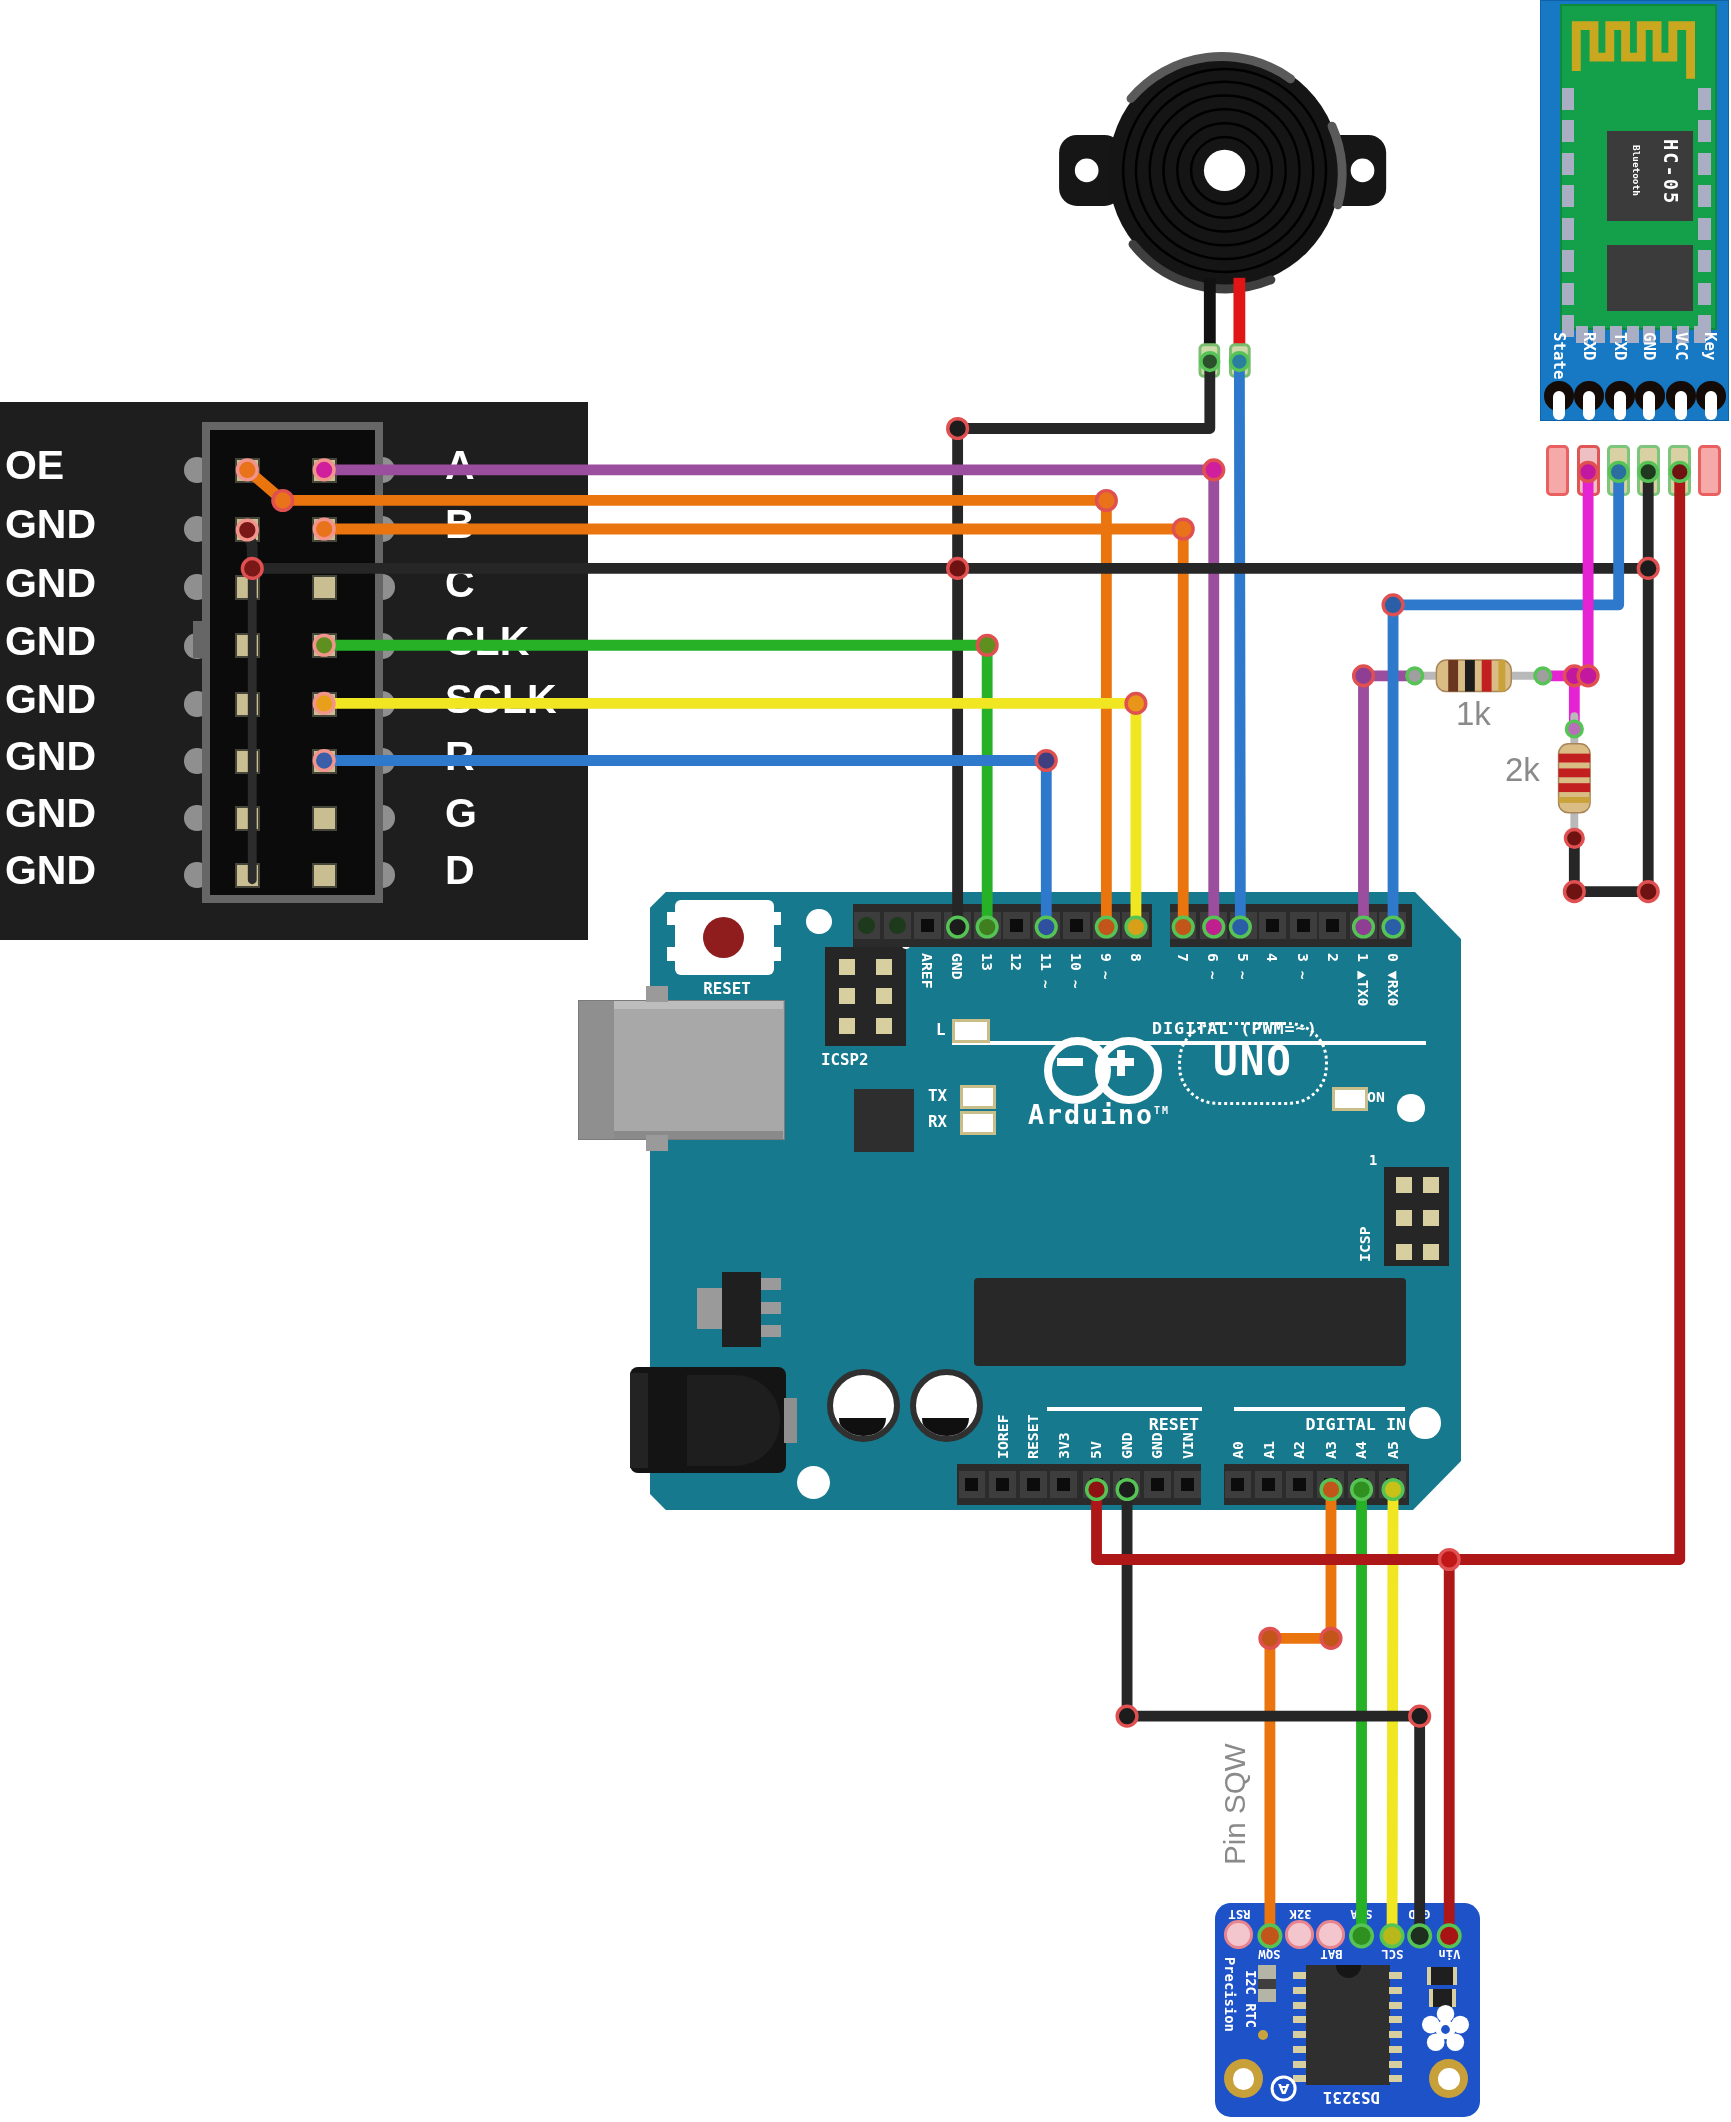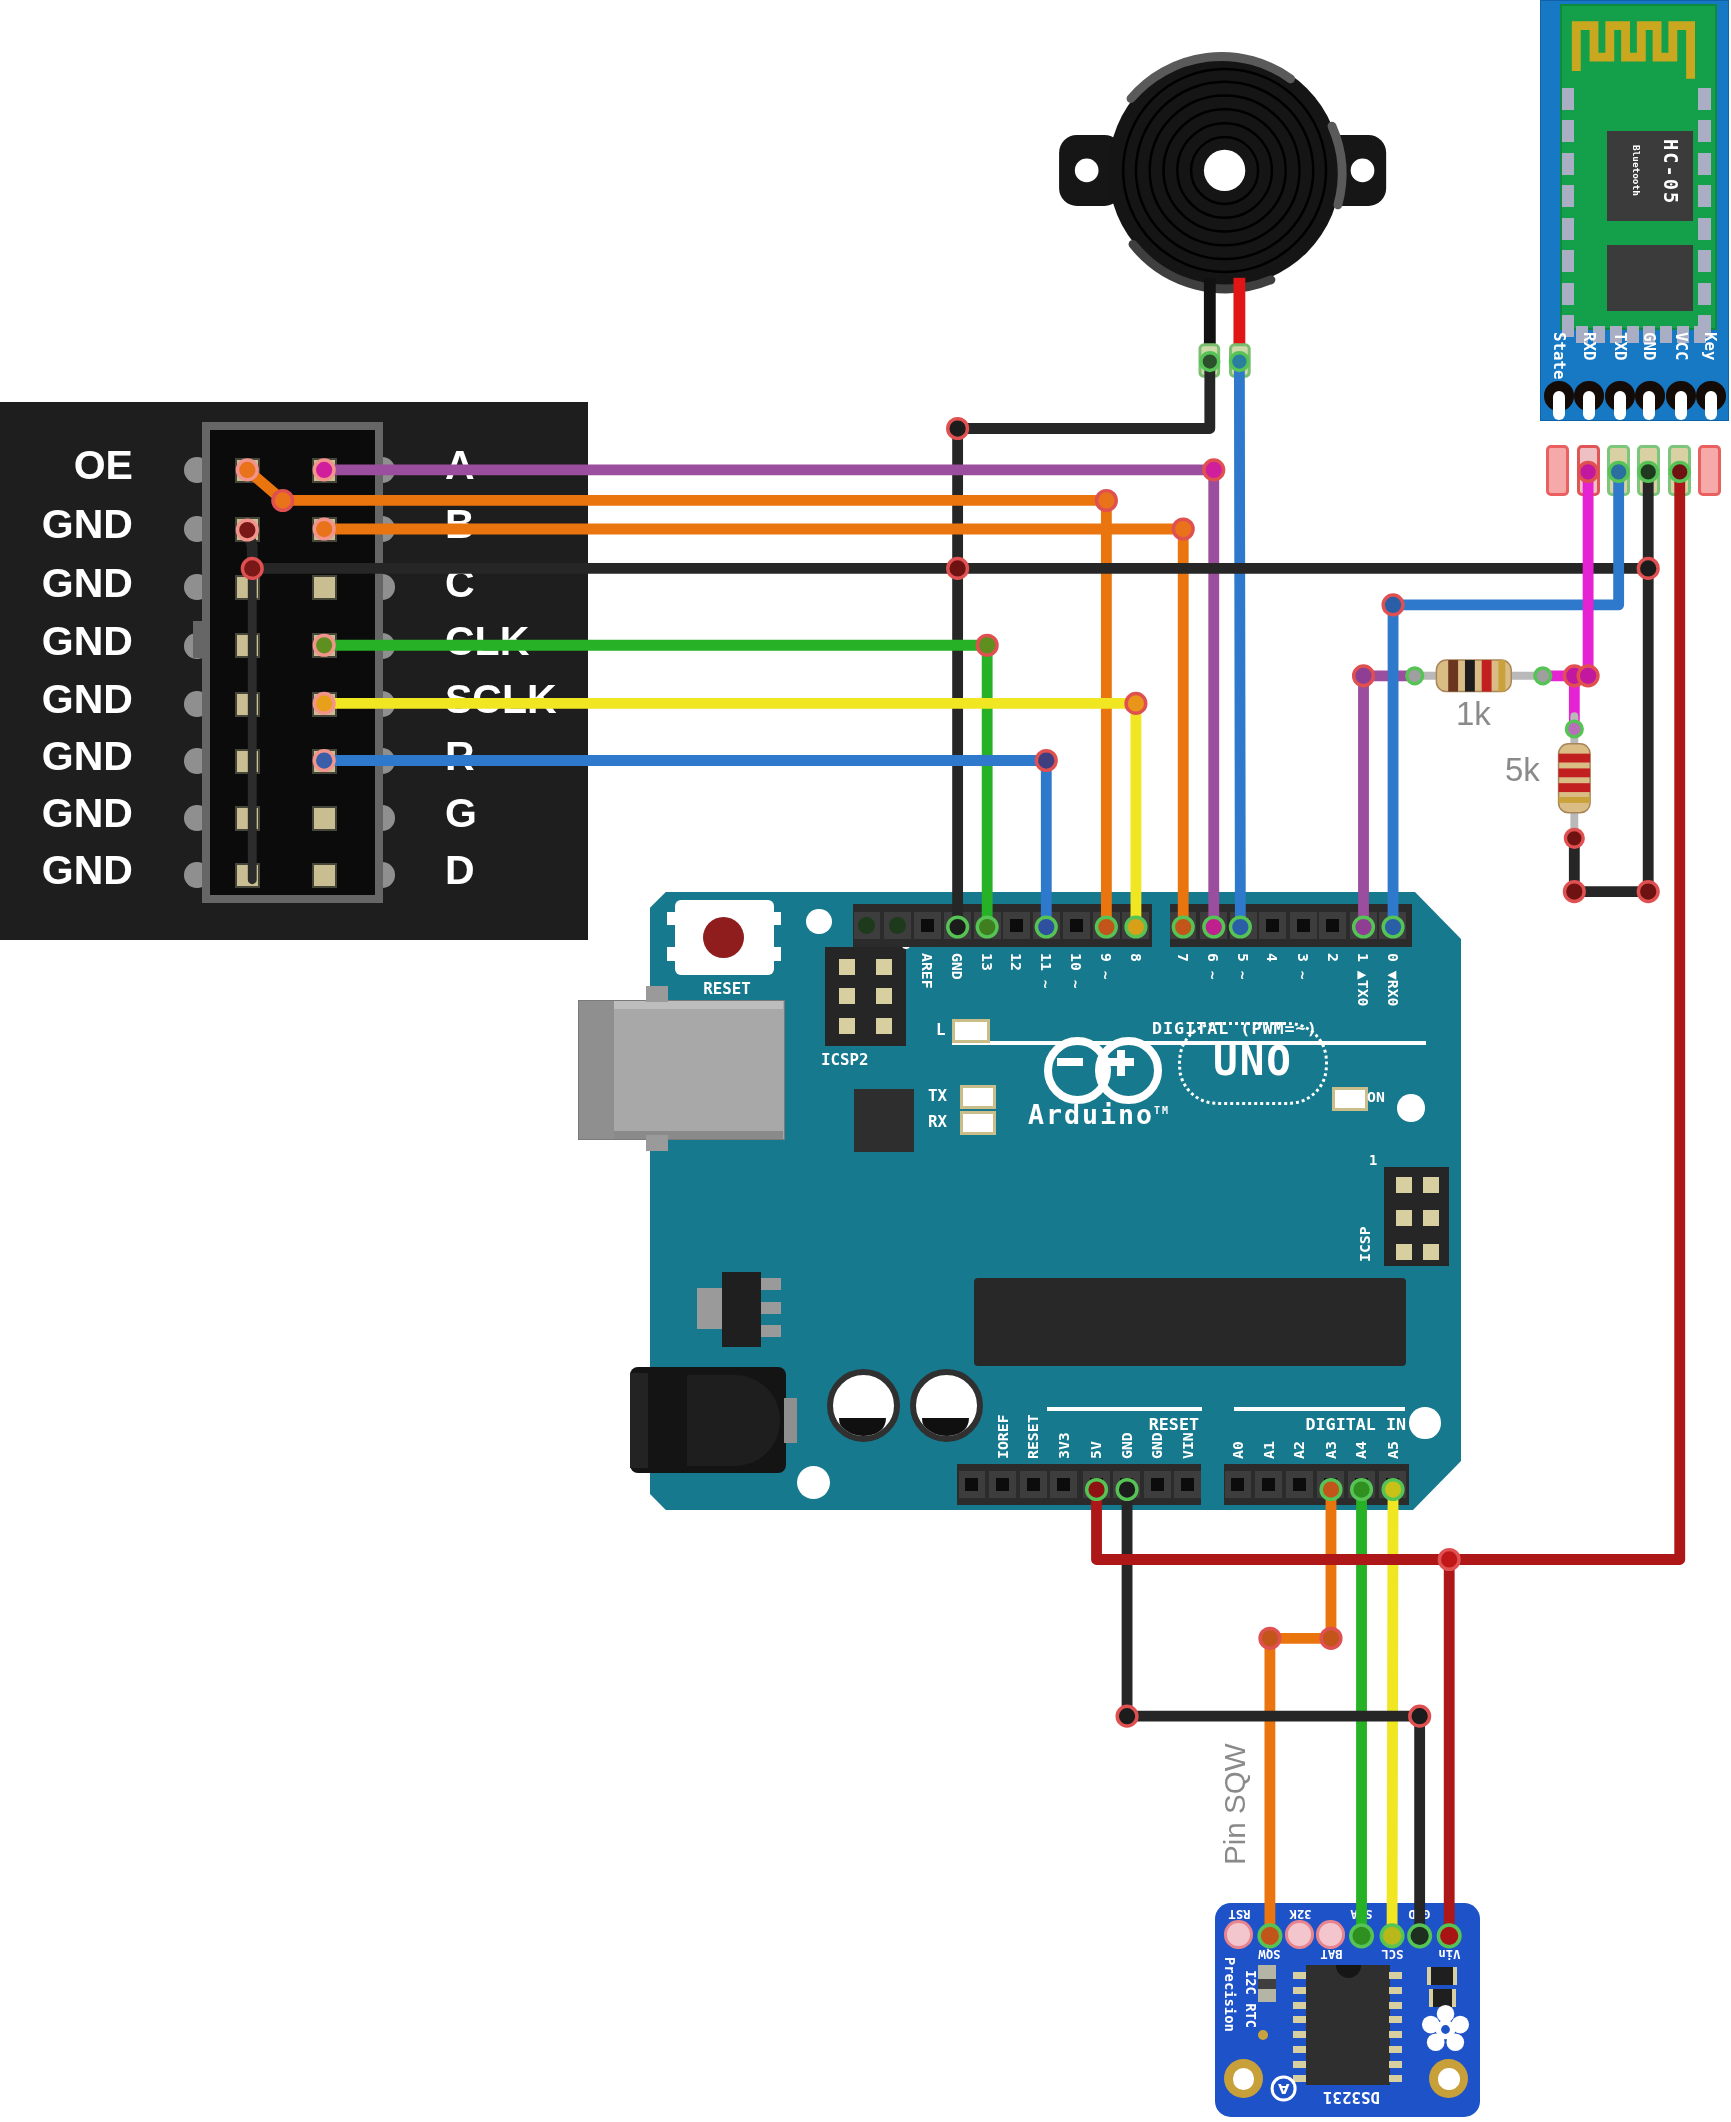--- a/index.html
+++ b/index.html
@@ -1,21 +1,21 @@
 <!DOCTYPE html>
 <html><head>
 <meta charset="utf-8">
 <style>
   html,body{margin:0;padding:0;background:#fff;}
   #stage{position:relative;width:1732px;height:2123px;background:#ffffff;overflow:hidden;
          font-family:"DejaVu Sans", sans-serif;}
   .abs{position:absolute;}
   
   #matrix-panel{left:0;top:402px;width:588px;height:538px;background:#1e1e1e;}
-  .mx-label-l{width:128px;text-align:right;color:#fff;font-weight:bold;font-size:41px;
+  .mx-label-l{width:128px;color:#fff;font-weight:bold;font-size:41px;
               font-family:"Liberation Sans","DejaVu Sans",sans-serif;filter:blur(0.4px);}
   .mx-label-r{width:148px;text-align:left;color:#fff;font-weight:bold;font-size:41px;
               font-family:"Liberation Sans","DejaVu Sans",sans-serif;filter:blur(0.4px);}
   .mx-pad{width:25.6px;height:25.6px;border-radius:50%;background:#8f8f8f;}
   #mx-shroud{left:202px;top:19.7px;width:165px;height:465px;background:#0b0b0b;border:8.9px solid #666;}
   .mx-pin{width:20.7px;height:20.7px;background:#c9bd92;border:2px solid #45453a;}
   #mx-notch{left:193px;top:219px;width:12.8px;height:37px;background:#666;}
   
   #arduino{left:650px;top:892px;width:811px;height:618px;background:#16798d;
     clip-path:polygon(15.8px 0,765px 0,811px 47px,811px 569px,763px 618px,15.8px 618px,0 602px,0 15.8px);}
@@ -478,21 +478,21 @@
           <circle cx="36" cy="39" r="9"></circle>
         <circle cx="16" cy="39" r="9"></circle>
           <circle cx="11" cy="21" r="9"></circle>
           <circle cx="26" cy="26" r="10"></circle>
       </g>
       <circle cx="26" cy="26" r="4.5" fill="#1e52c8"></circle>
     </svg>
   </div>
 
   <div class="abs note" style="left:1456px;top:695px;font-size:33px;">1k</div>
-  <div class="abs note" style="left:1505px;top:751px;font-size:33px;">5k</div>
+  <div class="abs note" style="left:1505px;top:751px;font-size:33px;">2k</div>
   <div class="abs note pinlab rotm90" style="left:1217px;top:1865px;width:138px;font-size:29.6px;height:35px;line-height:35px;">Pin SQW</div>
 
   <svg id="svg-overlay" class="abs" width="1732" height="2123" viewBox="0 0 1758 2155">
       <rect x="1075" y="137" width="64" height="72" rx="18" fill="#161616"></rect>
       <rect x="1343" y="137" width="64" height="72" rx="18" fill="#161616"></rect>
       <circle cx="1103" cy="173" r="12" fill="#fff"></circle>
       <circle cx="1383" cy="173" r="12" fill="#fff"></circle>
       <circle cx="1243" cy="173" r="118" fill="#151515"></circle>
       <path d="M 1148 100 A 120 120 0 0 1 1310 80" stroke="#5a5a5a" stroke-width="9" fill="none" stroke-linecap="round"></path>
       <path d="M 1352 128 A 120 120 0 0 1 1358 208" stroke="#5a5a5a" stroke-width="9" fill="none" stroke-linecap="round"></path>

